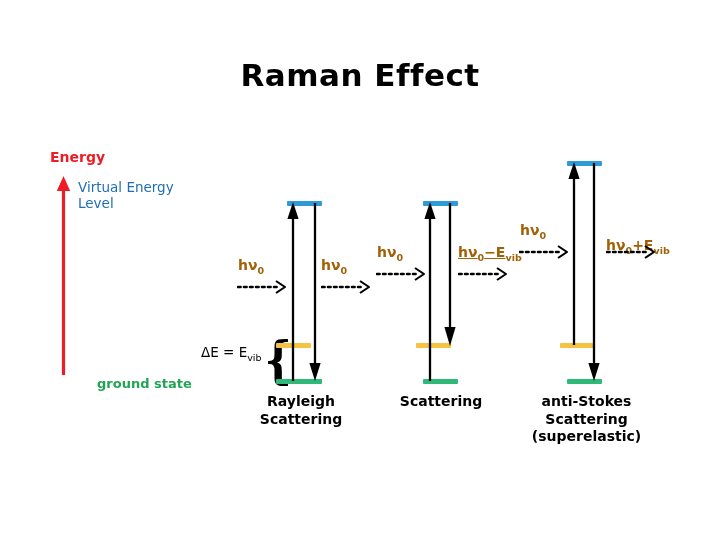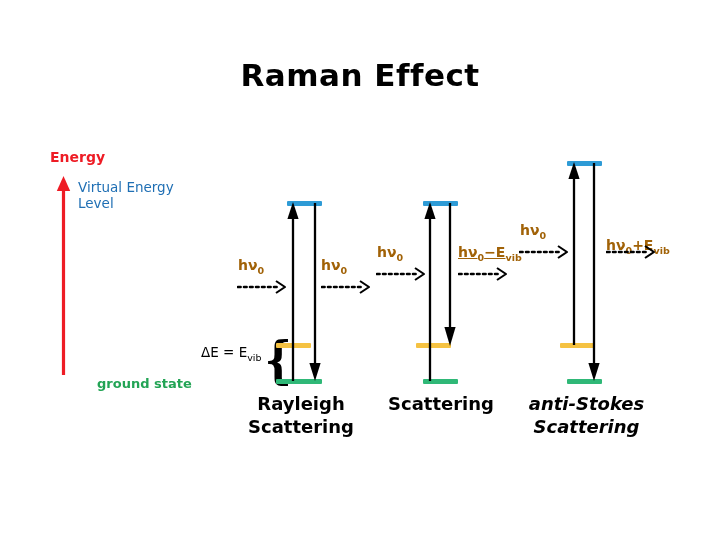--- a/index.html
+++ b/index.html
@@ -150,21 +150,21 @@
 
   
   .dotarrow {
     position: absolute;
   }
 
   
   .caption {
     position: absolute;
     text-align: center;
-    font-size: 18px;
+    font-size: 14px;
     font-weight: bold;
     color: #000000;
     line-height: 1.25;
   }
 </style>
 </head>
 <body>
 
 <div id="stage">
 
@@ -283,19 +283,20 @@
       <line x1="1" y1="8" x2="40" y2="8" stroke="#000" stroke-width="2.6" stroke-dasharray="2.6 3.4" stroke-linecap="round"></line>
       <polyline points="39,2 48,8 39,14" fill="none" stroke="#000" stroke-width="2.1" stroke-linejoin="round"></polyline>
     </svg>
 
     <div class="photon" style="left:76px; top:72px;margin-top:15px;"><span>h</span><span class="nu">ν</span><span class="sub">0</span><span>+E</span><span class="sub">vib</span></div>
     <svg class="dotarrow" style="left:76px; top:94px;" width="54" height="16" viewBox="0 0 54 16">
       <line x1="1" y1="8" x2="40" y2="8" stroke="#000" stroke-width="2.6" stroke-dasharray="2.6 3.4" stroke-linecap="round"></line>
       <polyline points="39,2 48,8 39,14" fill="none" stroke="#000" stroke-width="2.1" stroke-linejoin="round"></polyline>
     </svg>
 
-    <div class="caption" style="left:-6px; top:243px; width:125px;font-style:italic;">
+    <div class="caption" style="left:-6px; top:243px; width:125px;">
       <div>anti-Stokes</div>
       <div>Scattering</div>
+      <div>(superelastic)</div>
     </div>
   </div>
 
 </div>
 
 </body></html>

